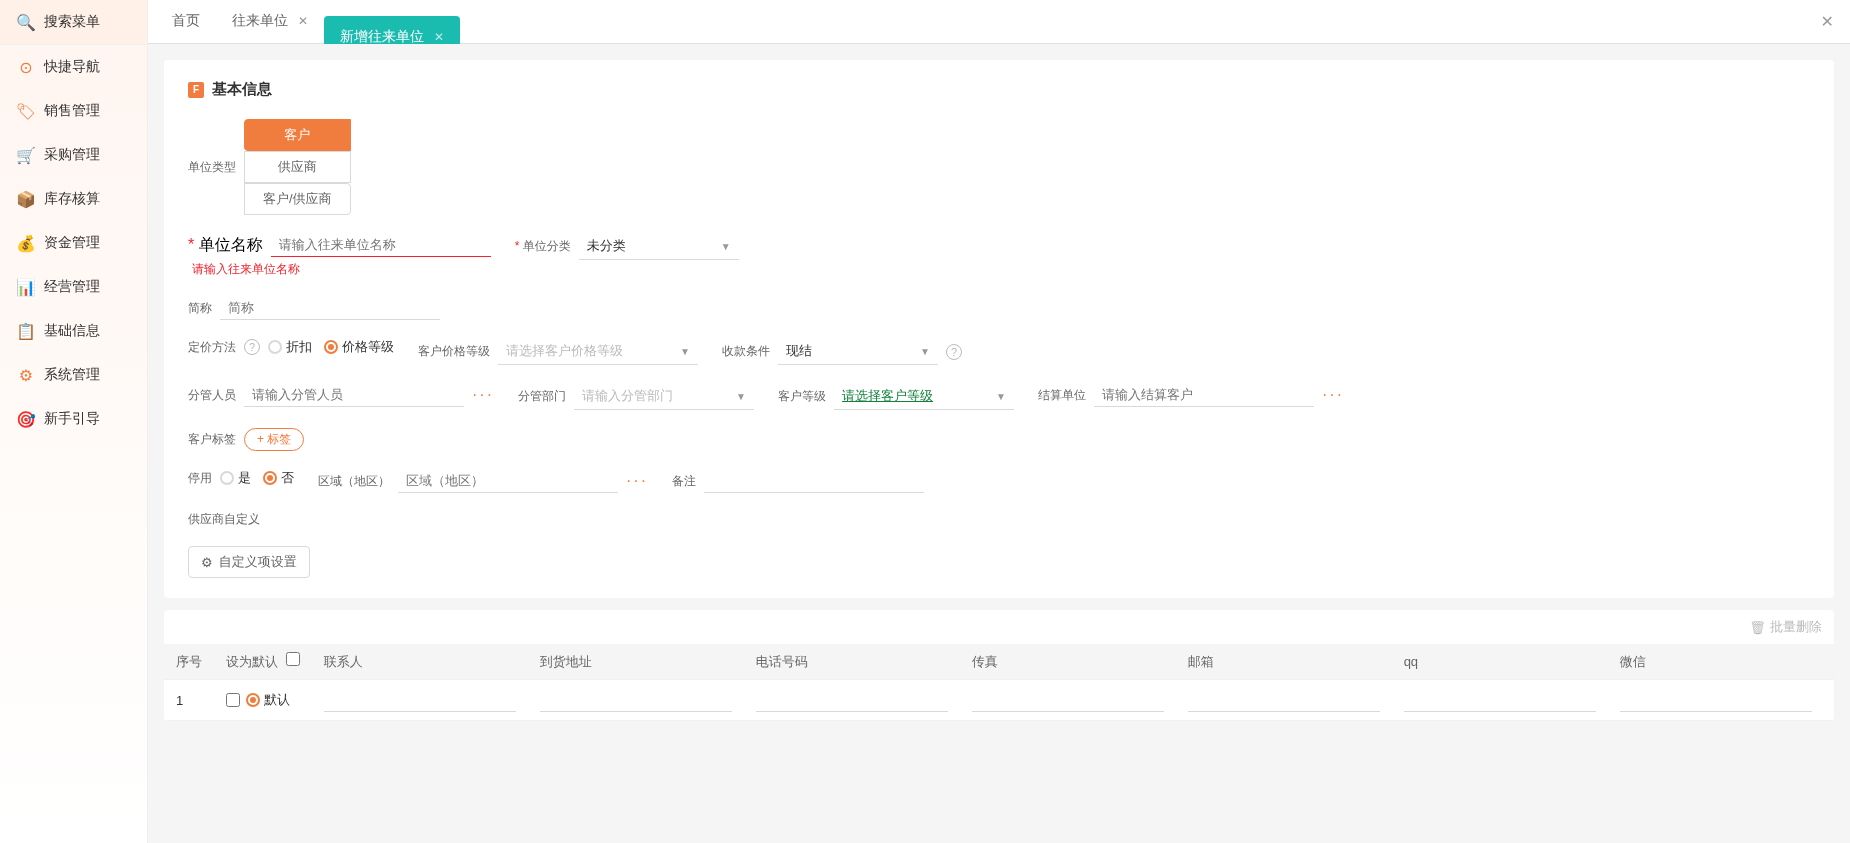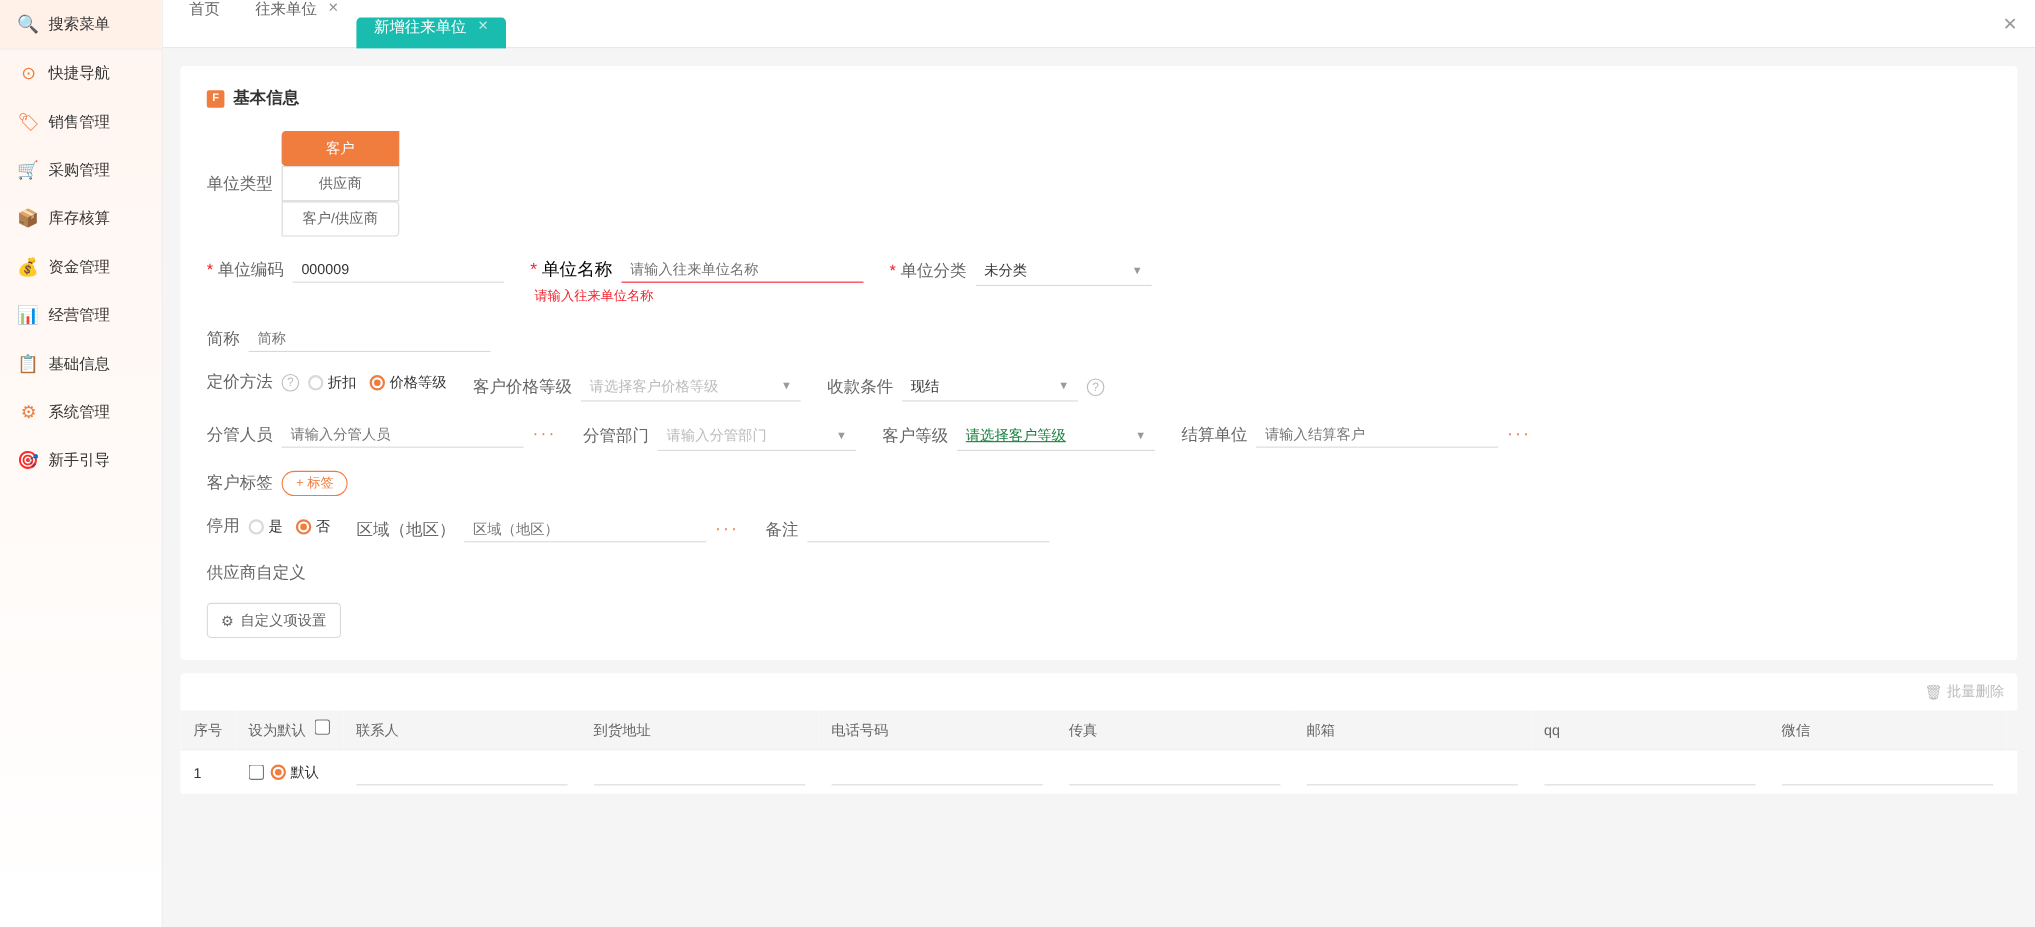--- a/index.html
+++ b/index.html
@@ -51,20 +51,21 @@
       display: flex;
       align-items: center;
       background: #fff;
       border-bottom: 1px solid #e0e0e0;
       height: 44px;
       padding: 0 8px;
       flex-shrink: 0;
     }
     .tab {
       display: flex;
+      align-items: center;
       gap: 6px;
       padding: 0 16px;
       height: 44px;
       cursor: pointer;
       font-size: 14px;
       color: #666;
       border-bottom: 2px solid transparent;
       white-space: nowrap;
     }
     .tab.active {
@@ -132,21 +133,21 @@
       gap: 24px;
       margin-bottom: 18px;
       flex-wrap: wrap;
     }
     .form-field {
       display: flex;
       align-items: center;
       gap: 8px;
     }
     .form-field label {
-      font-size: 15px;
+      font-size: 12px;
       color: #666;
       white-space: nowrap;
     }
     .form-input {
       border: none;
       border-bottom: 1px solid #d9d9d9;
       padding: 4px 8px;
       font-size: 13px;
       outline: none;
       color: #333;
@@ -450,27 +451,20 @@
           <label>单位类型</label>
           <div class="unit-type-group">
             <button class="unit-type-btn active">客户</button>
             <button class="unit-type-btn">供应商</button>
             <button class="unit-type-btn">客户/供应商</button>
           </div>
         </div>
       </div>
 
       <div class="form-row">
-        <div class="form-field">
-          <label>
-            <span style="color:#f5222d">*</span>
-            <span>单位编码</span>
-          </label>
-          <input class="form-input" type="text" value="000009" style="">
-        </div>
         <div class="form-field-v">
           <div class="field-inner">
             <label>
               <span style="color:#f5222d">*</span>
               <span>单位名称</span>
             </label>
             <input class="form-input wide error" type="text" placeholder="请输入往来单位名称" style="">
           </div>
           <div class="error-msg">请输入往来单位名称</div>
         </div>

